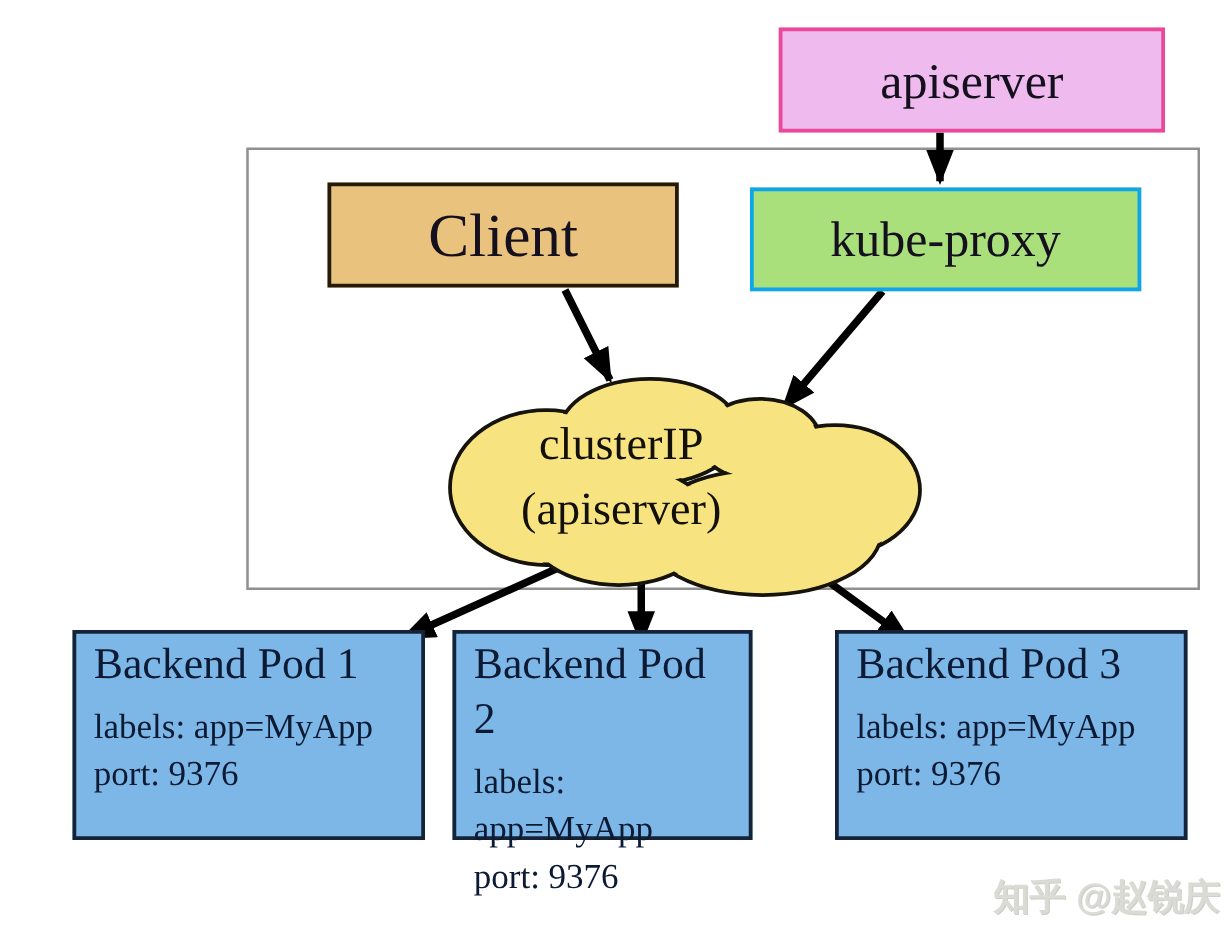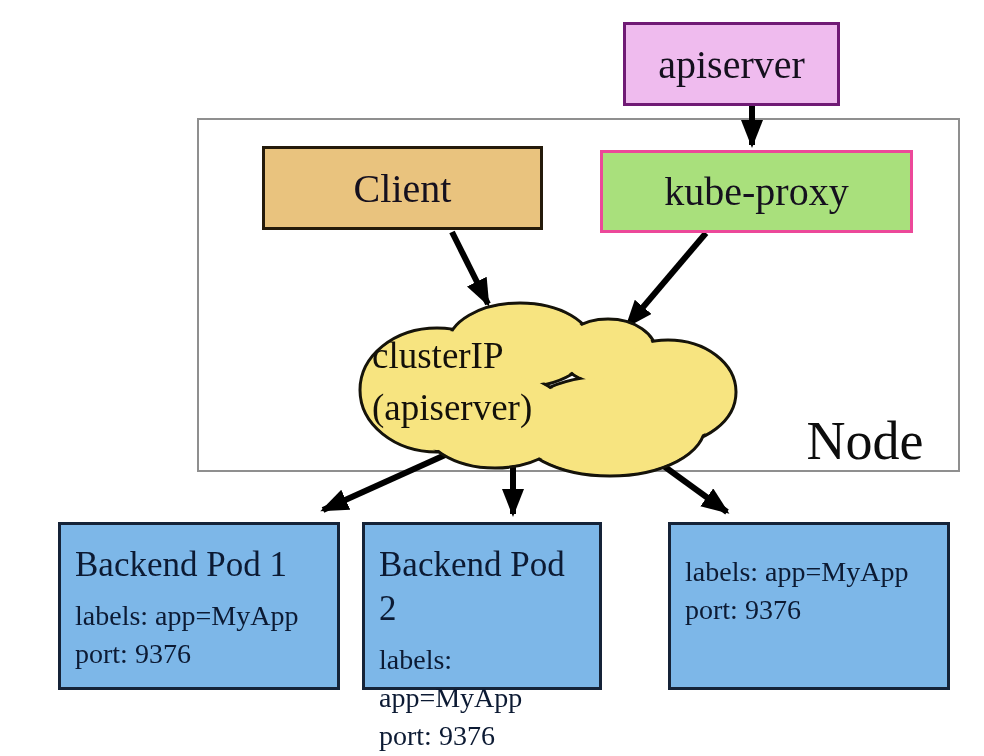--- a/index.html
+++ b/index.html
@@ -12,43 +12,43 @@
     position:absolute; box-sizing:border-box;
     display:flex; align-items:center; justify-content:center;
     color:#15101e;
   }
   #node-rect {
     left:197px; top:118px; width:763px; height:354px;
     border:2px solid #8f8f8f; background:#ffffff; z-index:1;
   }
   #svg-layer { position:absolute; left:0; top:0; z-index:2; pointer-events:none; }
   #apiserver-box {
-    left:623px; top:22px; width:217px; height:84px;
-    background:#efbbee; border:3px solid #701a75; font-size:40px; z-index:3;
+    left:623px; top:22px; width:309px; height:84px;
+    background:#efbbee; border:3px solid #ec4899; font-size:40px; z-index:3;
   }
   #client-box {
     left:262px; top:146px; width:281px; height:84px;
-    background:#e9c37e; border:3px solid #241a0a; font-size:40px; z-index:3;
+    background:#e9c37e; border:3px solid #241a0a; font-size:49px; z-index:3;
   }
   #kube-proxy-box {
     left:600px; top:150px; width:313px; height:83px;
-    background:#a9e07c; border:3px solid #ec4899; font-size:40px; z-index:3;
+    background:#a9e07c; border:3px solid #0ea5e9; font-size:40px; z-index:3;
   }
   #cluster-ip-text {
     left:372px; top:330px; width:250px; z-index:4;
-    font-size:37px; line-height:52px; color:#13100a;
+    text-align:center; font-size:37px; line-height:52px; color:#13100a;
   }
   #node-label {
     left:780px; top:410px; width:170px; z-index:1;
     text-align:center; font-size:54px; color:#0d0d0d;
   }
   .pod {
-    position:absolute; top:522px; width:282px; height:168px; box-sizing:border-box;
+    position:absolute; top:504px; width:282px; height:168px; box-sizing:border-box;
     background:#7db7e8; border:3px solid #152338; color:#0c1a33;
-    padding:18px 14px; z-index:3;
+    padding:2px 14px; z-index:3;
   }
   #pod-1 { left:58px; }
   #pod-2 { left:362px; width:240px; }
   #pod-3 { left:668px; }
   .pod-title { font-size:35px; line-height:44px; }
   .pod-line  { font-size:28px; line-height:38px; }
   .pod-line.first { margin-top:10px; }
   #caption {
     position:absolute; left:300px; top:722px; width:400px; z-index:5;
     text-align:center; font-family:"Liberation Sans","DejaVu Sans",sans-serif;
@@ -114,33 +114,34 @@
 
   <div id="kube-proxy-box" class="box">
     <span>kube-proxy</span>
   </div>
 
   <div id="cluster-ip-text" class="abs">
     <div>clusterIP</div>
     <div>(apiserver)</div>
   </div>
 
-  <div id="node-label" class="abs">Node</div>
 
   <div id="pod-1" class="pod">
     <div class="pod-title">Backend Pod 1</div>
     <div class="pod-line first">labels: app=MyApp</div>
     <div class="pod-line">port: 9376</div>
   </div>
 
   <div id="pod-2" class="pod">
     <div class="pod-title">Backend Pod 2</div>
     <div class="pod-line first">labels: app=MyApp</div>
     <div class="pod-line">port: 9376</div>
   </div>
 
   <div id="pod-3" class="pod">
+    <div class="pod-title">Backend Pod 3</div>
     <div class="pod-line first">labels: app=MyApp</div>
     <div class="pod-line">port: 9376</div>
   </div>
 
+  <div id="watermark">知乎 @赵锐庆</div>
 
 </div>
 
 </body></html>

